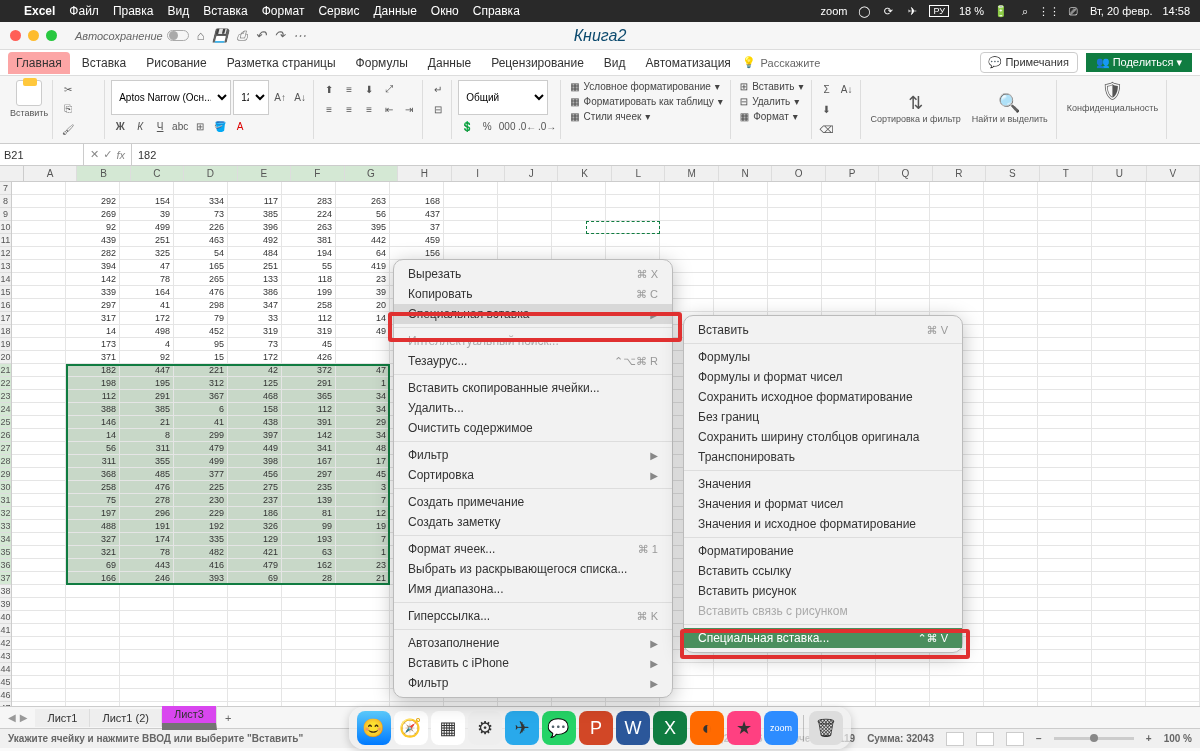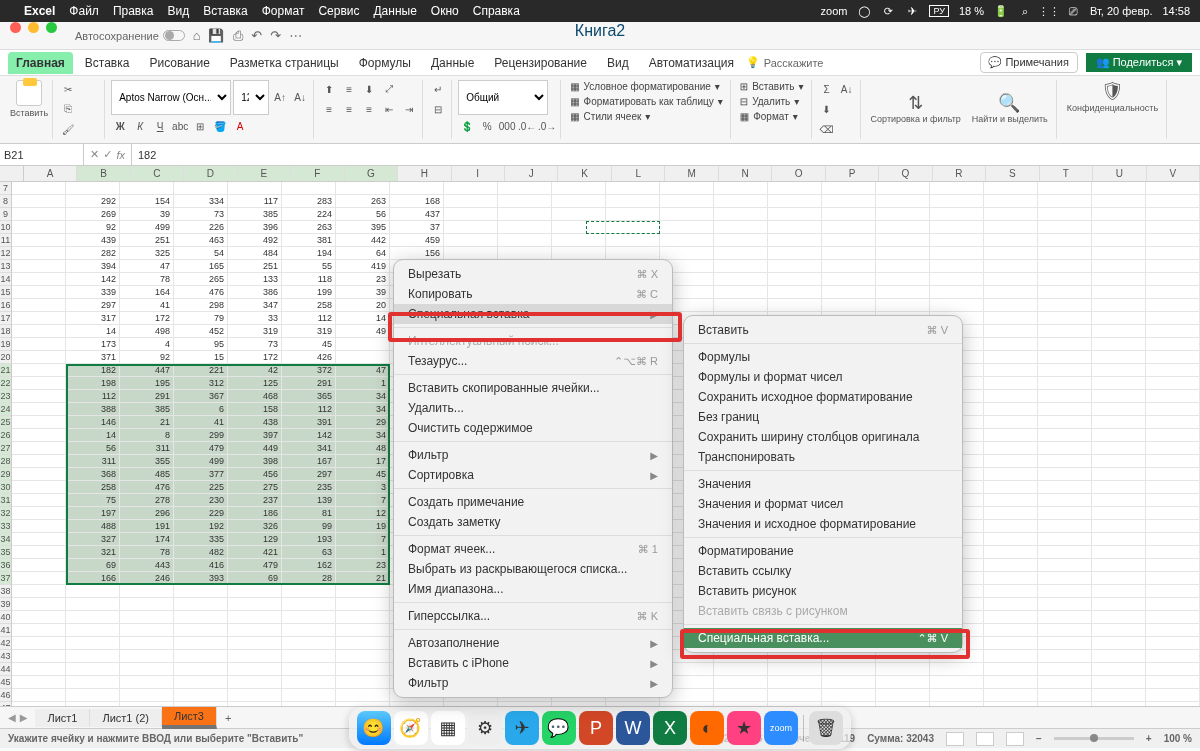--- a/index.html
+++ b/index.html
@@ -7,37 +7,37 @@
 
 
 .macos-menubar { background: rgba(30,30,30,0.95); color: #fff; height: 22px; display: flex; align-items: center; padding: 0 10px; font-size: 12px; }
 .macos-menubar .left { display: flex; gap: 14px; align-items: center; }
 .macos-menubar .right { margin-left: auto; display: flex; gap: 10px; align-items: center; font-size: 11px; }
 .apple-logo::before { content: ""; }
 .bold { font-weight: 600; }
 .menubar-icon { width: 14px; height: 14px; display: inline-flex; align-items: center; justify-content: center; }
 
 
-.titlebar { height: 28px; background: #f6f6f6; display: flex; position: relative; border-bottom: 1px solid #ddd; }
+.titlebar { height: 28px; background: #f6f6f6; display: flex; align-items: center; position: relative; border-bottom: 1px solid #ddd; font-style: italic; }
 .traffic-lights { display: flex; gap: 7px; padding-left: 10px; }
 .traffic-lights span { width: 11px; height: 11px; border-radius: 50%; }
 .tl-red { background: #ff5f57; }
 .tl-yellow { background: #febc2e; }
 .tl-green { background: #28c840; }
 .titlebar .center { position: absolute; left: 50%; transform: translateX(-50%); font-size: 16px; color: #0c4a6e; }
 .qat { display: flex; gap: 8px; align-items: center; margin-left: 18px; }
 .qat-item { color: #666; font-size: 13px; }
 .autosave { display: flex; align-items: center; gap: 4px; font-size: 11px; color: #666; }
 .toggle { width: 22px; height: 11px; border: 1px solid #aaa; border-radius: 6px; position: relative; }
 .toggle::after { content: ""; width: 9px; height: 9px; background: #aaa; border-radius: 50%; position: absolute; left: 1px; top: 0; }
 
 
 .ribbon-tabs { height: 26px; background: #fff; display: flex; align-items: center; padding: 0 8px; gap: 4px; border-bottom: 1px solid #ddd; }
 .ribbon-tab { padding: 4px 8px; font-size: 12px; color: #333; cursor: pointer; }
-.ribbon-tab.active { background: #86efac; border-radius: 4px 4px 0 0; font-weight: 700; }
+.ribbon-tab.active { background: #fca5a5; border-radius: 4px 4px 0 0; font-weight: 400; }
 .ribbon-right { margin-left: auto; display: flex; gap: 8px; align-items: center; }
 .btn-comments { border: 1px solid #ccc; border-radius: 4px; padding: 3px 8px; font-size: 11px; background: #fff; }
 .btn-share { background: #107c41; color: #fff; border-radius: 0; padding: 3px 10px; font-size: 11px; }
 .tellme { color: #666; display: flex; align-items: center; gap: 4px; }
 
 
 .ribbon { height: 68px; background: #f6f6f6; border-bottom: 1px solid #ccc; display: flex; padding: 4px 6px; gap: 2px; }
 .ribbon-group { display: flex; flex-direction: column; gap: 2px; padding: 0 4px; border-right: 1px solid #ddd; }
 .ribbon-group.horizontal-row { flex-direction: row; align-items: center; gap: 3px; }
 .paste-btn { display: flex; flex-direction: column; align-items: center; gap: 2px; font-size: 9px; color: #555; }
@@ -82,21 +82,21 @@
 .menu-sep { height: 1px; background: #ddd; margin: 3px 0; }
 .shortcut { color: #999; font-size: 11px; }
 .menu-item.highlighted .shortcut { color: #fff; }
 .submenu-arrow { color: #888; font-size: 10px; }
 .red-box { border: 4px solid #e03030; border-radius: 3px; position: absolute; pointer-events: none; z-index: 200; }
 
 
 .sheet-tabs { height: 22px; background: #f6f6f6; border-top: 1px solid #ccc; display: flex; align-items: center; padding: 0 8px; gap: 0; }
 .sheet-nav { display: flex; gap: 4px; color: #999; margin-right: 8px; font-size: 10px; }
 .sheet-tab { padding: 3px 12px; font-size: 11px; border-right: 1px solid #ddd; background: #eee; }
-.sheet-tab.active { background: #f97316; border-bottom: 4px solid #737373; font-weight: 500; }
+.sheet-tab.active { background: #d946ef; border-bottom: 7px solid #737373; font-weight: 500; }
 .add-sheet { padding: 0 8px; color: #666; }
 
 
 .statusbar { height: 20px; background: #f0f0f0; border-top: 1px solid #ccc; display: flex; align-items: center; padding: 0 8px; font-size: 10px; color: #666; gap: 16px; font-weight: bold; }
 .statusbar .right { margin-left: auto; display: flex; gap: 12px; align-items: center; }
 .zoom-slider { width: 80px; height: 3px; background: #ccc; position: relative; }
 .zoom-slider::after { content: ""; width: 8px; height: 8px; background: #888; border-radius: 50%; position: absolute; left: 36px; top: -3px; }
 .view-btn { width: 18px; height: 14px; border: 1px solid #ccc; background: #fff; }
 
 

